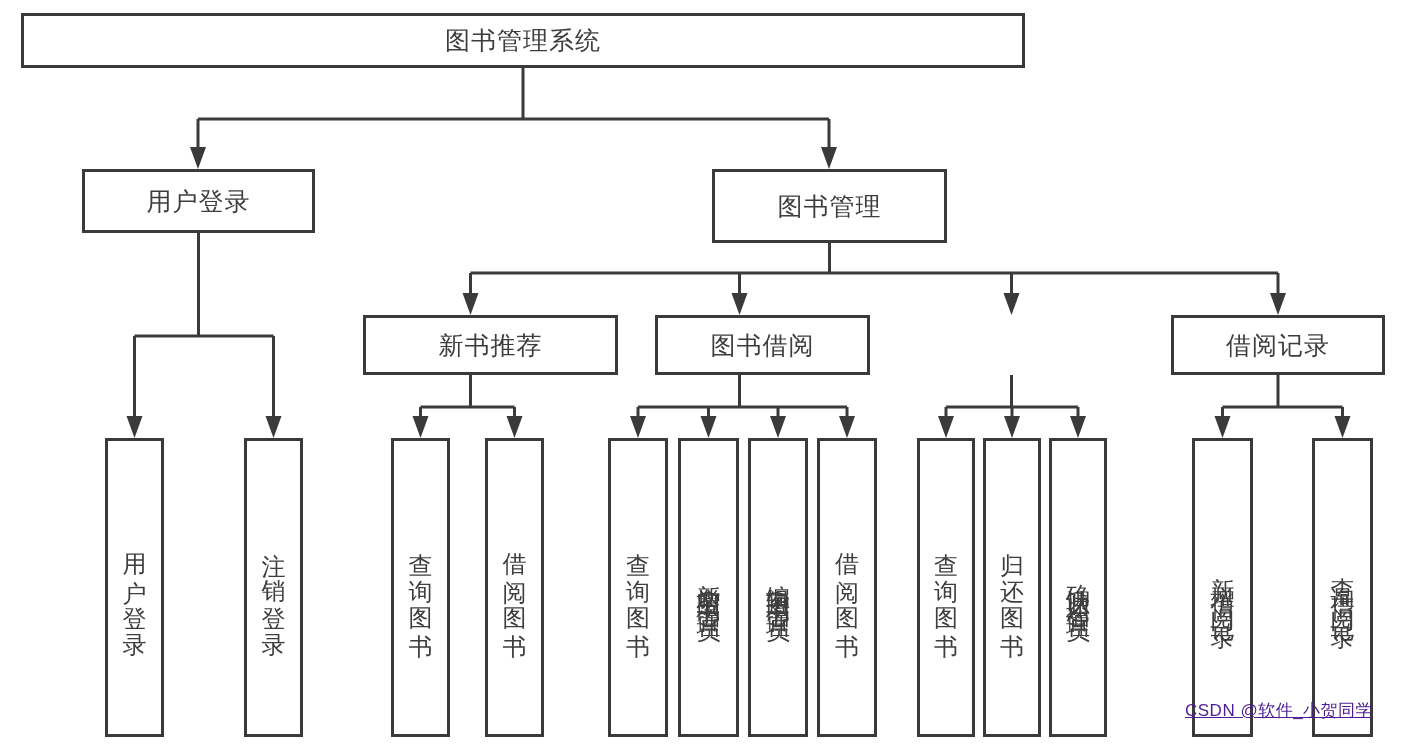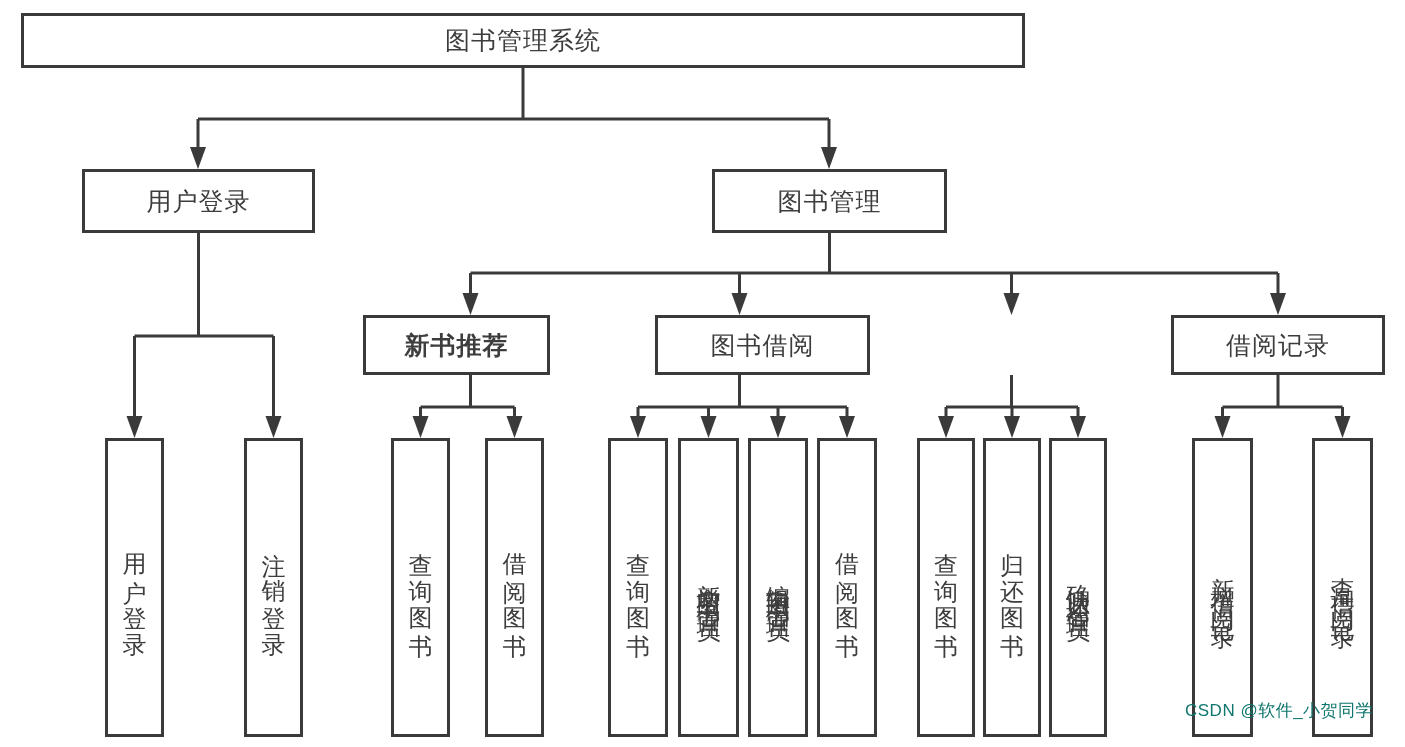--- a/index.html
+++ b/index.html
@@ -35,22 +35,22 @@
     color:#3d3d3d;
     line-height:1;
   }
   .v4 { letter-spacing:27px; }
   .v6 { letter-spacing:10px; }
   .v9 { letter-spacing:5px; }
 
   
   #root  { left:21px;  top:13px;  width:1004px; height:55px; }
   #l2-0  { left:82px;  top:169px; width:233px;  height:64px; }
-  #l2-1  { left:712px; top:169px; width:235px;  height:64px; }
-  #l3-0  { left:363px; top:315px; width:187px;  height:60px;font-weight:bold; }
+  #l2-1  { left:712px; top:169px; width:235px;  height:74px; }
+  #l3-0  { left:363px; top:315px; width:255px;  height:60px; }
   #l3-1  { left:632px; top:315px; width:215px;  height:60px;margin-left:23px; }
   #l3-2  { left:904px; top:315px; width:215px;  height:60px; }
   #l3-3  { left:1171px;top:315px; width:214px;  height:60px; }
   .leaf  { top:438px; height:299px; width:59px; }
   #lf-0  { left:105px; }
   #lf-1  { left:244px; }
   #lf-2  { left:391px; }
   #lf-3  { left:485px; }
   #lf-4  { left:608px;  width:60px; }
   #lf-5  { left:678px;  width:61px; }
@@ -59,24 +59,25 @@
   #lf-8  { left:917px;  width:58px; }
   #lf-9  { left:983px;  width:58px; }
   #lf-10 { left:1049px; width:58px; }
   #lf-11 { left:1192px; width:61px; }
   #lf-12 { left:1312px; width:61px; }
 
   #watermark {
     position:absolute;
     left:1185px; top:699px;
     font-size:17px;
-    color:#0f766e;
+    color:#4c1d95;
     letter-spacing:0.5px;
     white-space:nowrap;
     z-index:6;
+    text-decoration:underline;
   }
   .line { stroke:#3a3a3a; stroke-width:3; fill:none; }
   .ah   { fill:#3a3a3a; stroke:none; }
 </style>
 </head>
 <body>
 
 <div id="stage">
 
   <svg id="connectors" width="1405" height="747" viewBox="0 0 1405 747" aria-hidden="true">

